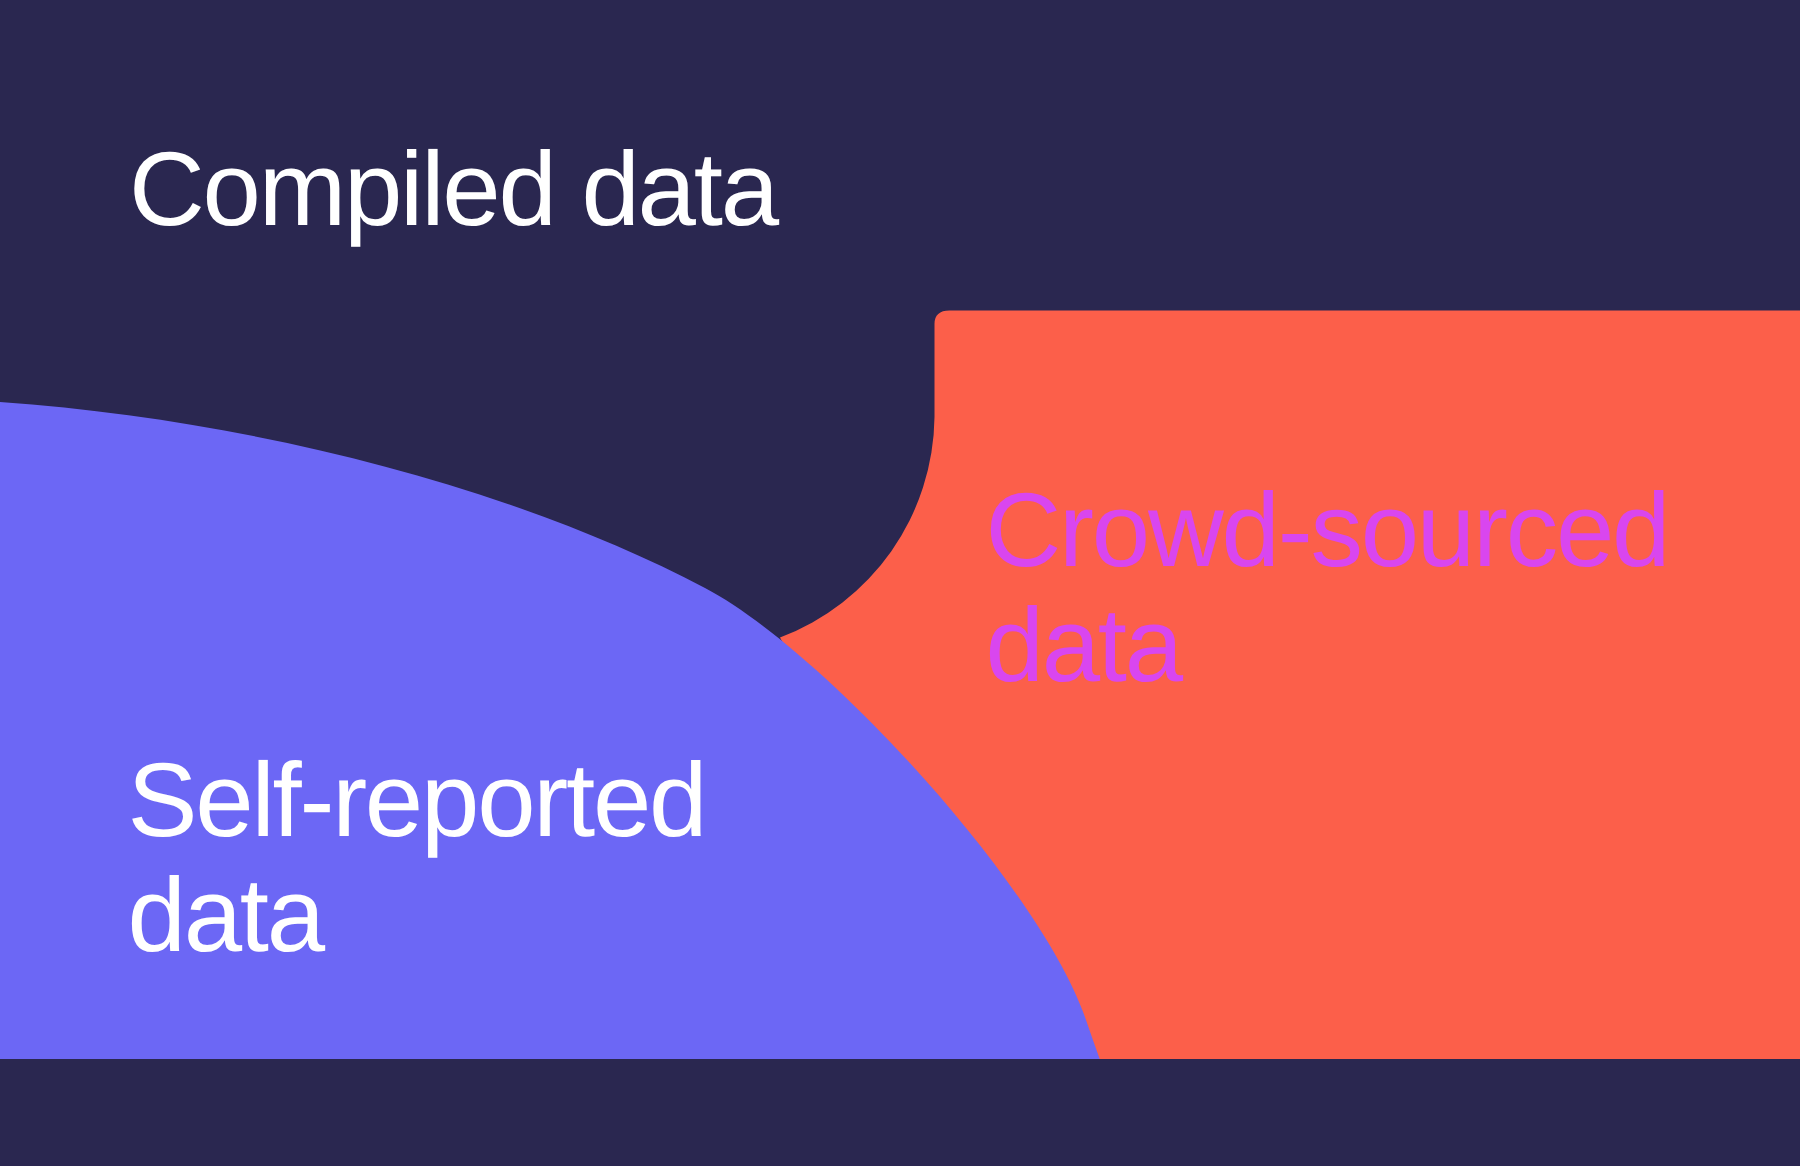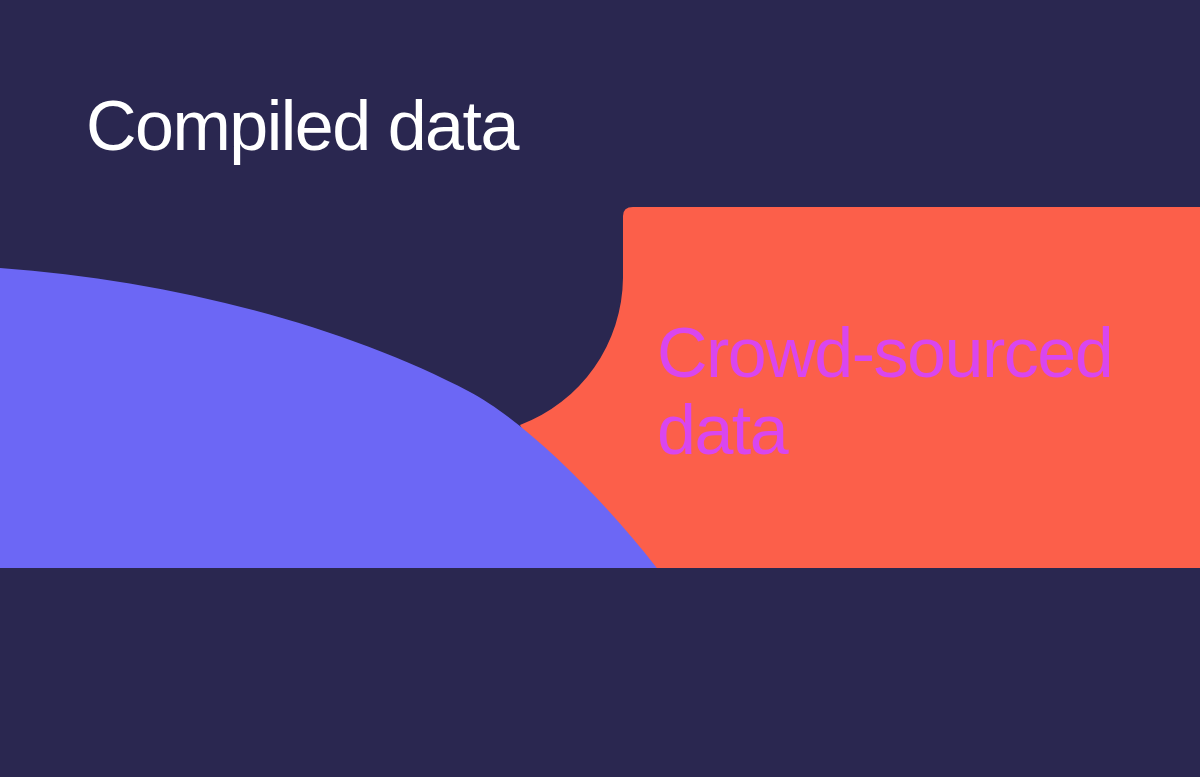--- a/index.html
+++ b/index.html
@@ -3,21 +3,21 @@
 <meta charset="utf-8">
 <style>
   html, body {
     margin: 0;
     padding: 0;
     background: #2A2750;
   }
   .stage {
     position: relative;
     width: 1200px;
-    height: 568px;
+    height: 706px;
     overflow: hidden;
     background: #2A2750;
     font-family: "Liberation Sans", "DejaVu Sans", sans-serif;
   }
   .shapes {
     position: absolute;
     left: 0;
     top: 0;
     display: block;
   }
@@ -74,14 +74,15 @@
              C 550 434 694 592 724 680
              C 736 715 749 748 757 777
              L 0 777
              Z" fill="#6C67F5"></path>
   </svg>
 
   <div class="label label-compiled">Compiled data</div>
 
   <div class="label label-crowd">Crowd-sourced data</div>
 
+  <div class="label label-self">Self-reported data</div>
 
 </div>
 
 </body></html>

